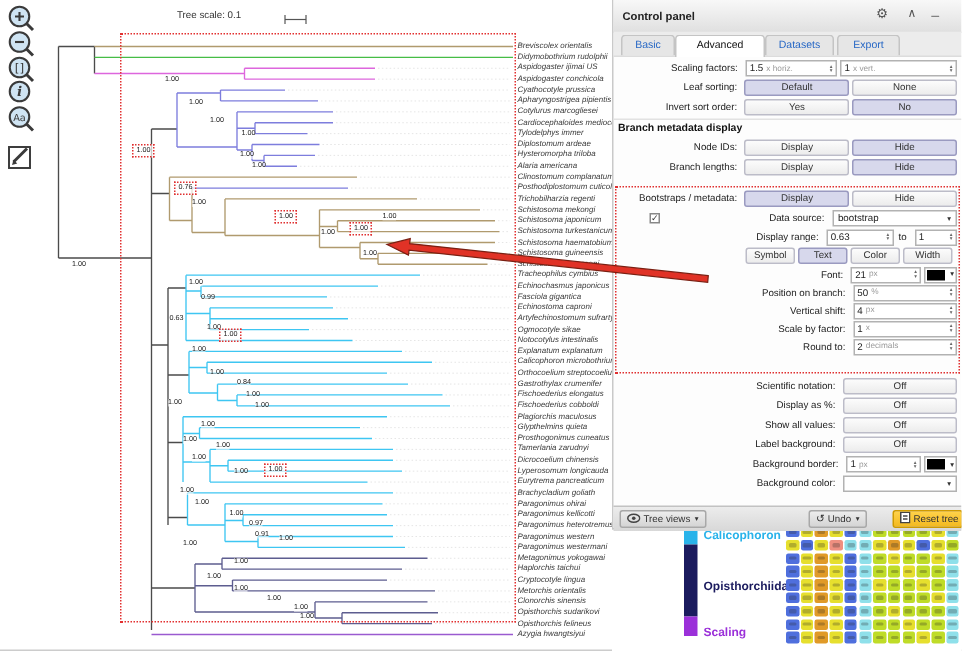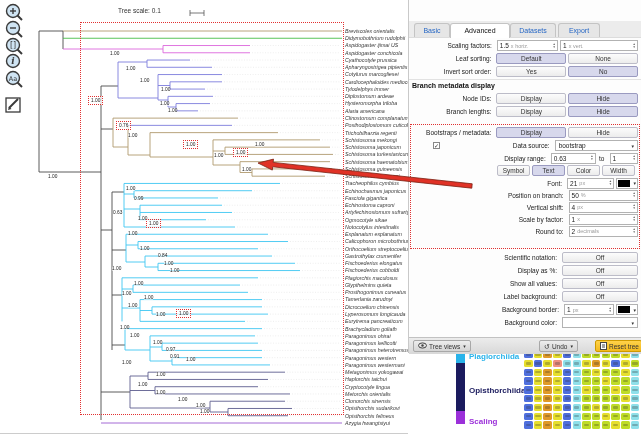--- a/index.html
+++ b/index.html
@@ -358,21 +358,21 @@
   </div>
 </div>
 
 <div id="legend">
   <div id="strips">
       <div class="strip" style="top: 4px; height: 14px; background: rgb(41, 179, 234);"></div>
       <div class="strip" style="top: 18px; height: 48px; background: rgb(27, 27, 94);"></div>
       <div class="strip" style="top: 66px; height: 13px; background: rgb(155, 48, 217);"></div>
     </div>
   <div id="clade-labels">
-      <div class="cladelabel" style="top: 7px; color: rgb(41, 179, 234);">Plagiorchiida</div>
+      <div class="cladelabel" style="top: 7px; color: rgb(41, 179, 234);">Calicophoron</div>
       <div class="cladelabel" style="top: 41px; color: rgb(27, 27, 94);">Opisthorchiida</div>
       <div class="cladelabel" style="top: 72px; color: rgb(155, 48, 217);">Scaling</div>
     </div>
   <div id="heatmap">
       <div class="hm-cell" style="left: 116px; top: 6px; background: rgb(79, 111, 221);"></div>
       <div class="hm-cell" style="left: 125.7px; top: 6px; background: rgb(230, 223, 46);"></div>
       <div class="hm-cell" style="left: 135.4px; top: 6px; background: rgb(224, 154, 40);"></div>
       <div class="hm-cell" style="left: 145.1px; top: 6px; background: rgb(230, 223, 46);"></div>
       <div class="hm-cell" style="left: 154.8px; top: 6px; background: rgb(79, 111, 221);"></div>
       <div class="hm-cell" style="left: 164.5px; top: 6px; background: rgb(143, 224, 234);"></div>
@@ -476,20 +476,26 @@
       <div class="hm-cell" style="left: 183.9px; top: 76.4px; background: rgb(191, 220, 40);"></div>
       <div class="hm-cell" style="left: 193.6px; top: 76.4px; background: rgb(191, 220, 40);"></div>
       <div class="hm-cell" style="left: 203.3px; top: 76.4px; background: rgb(230, 223, 46);"></div>
       <div class="hm-cell" style="left: 213px; top: 76.4px; background: rgb(191, 220, 40);"></div>
       <div class="hm-cell" style="left: 222.7px; top: 76.4px; background: rgb(143, 224, 234);"></div>
     </div>
 </div>
 <div id="bottom-line"></div>
 
 <div id="panel">
+  <div id="panel-header">
+    <div id="panel-title">Control panel</div>
+    <div class="hicon" style="left:175px">⚙</div>
+    <div class="hicon" style="left:196px;font-size:8px">∧</div>
+    <div class="hicon" style="left:212px;top:1px">_</div>
+  </div>
   <div id="tabs">
     <div class="tab" style="left:5px;width:34px">Basic</div>
     <div class="tab active" style="left:41px;width:58px">Advanced</div>
     <div class="tab" style="left:101px;width:44px">Datasets</div>
     <div class="tab" style="left:149px;width:40px">Export</div>
   </div>
 
   <div id="panel-body">
     <div style="height:2px"></div>
     <div class="row">

